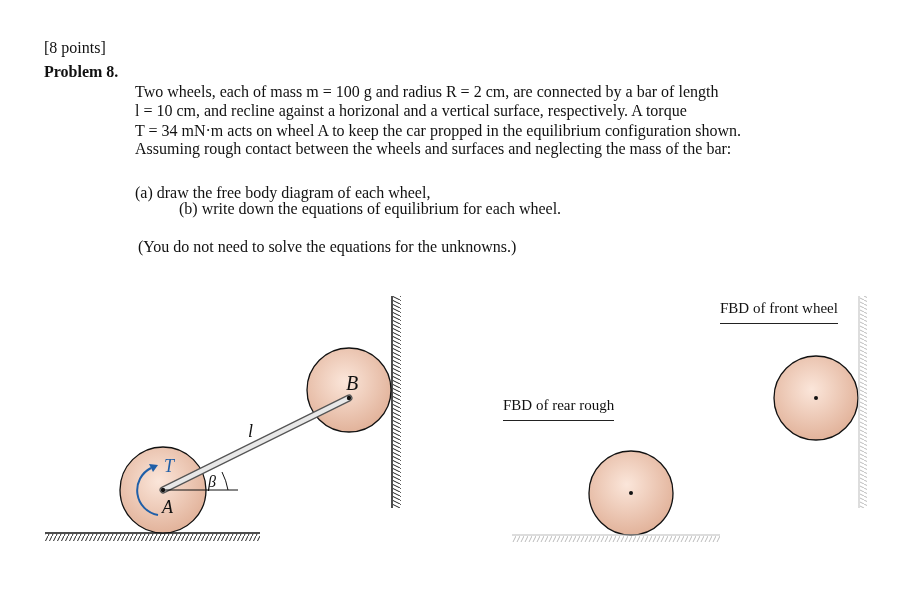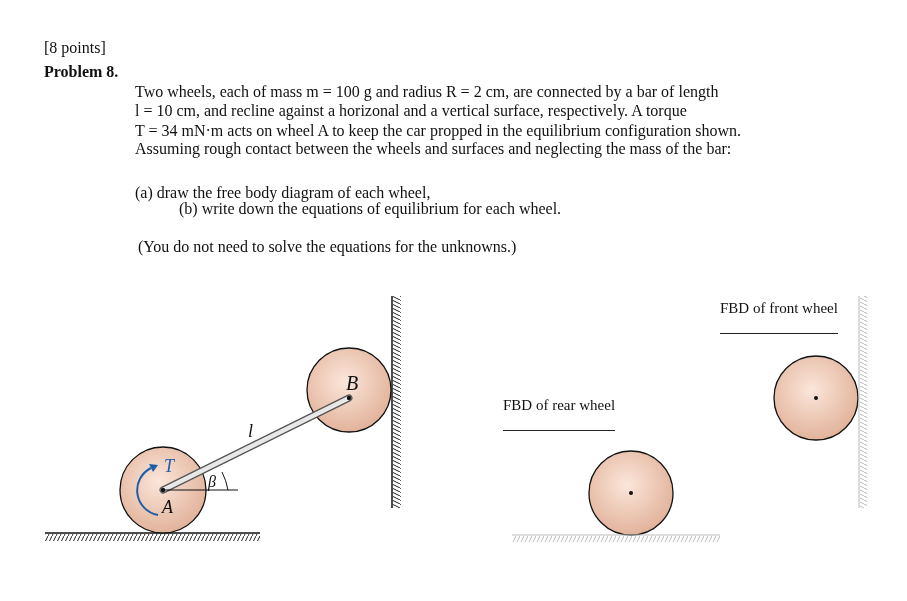--- a/index.html
+++ b/index.html
@@ -9,21 +9,21 @@
     .points { left: 44px; top: 37px; }
     .prob { left: 44px; top: 61px; }
     .prob b { font-weight: bold; }
     .body-line { left: 135px; }
     .l1 { top: 61px; margin-top: 20px; } .l2 { top: 100px; } .l3 { top: 120px; } .l4 { top: 130px; margin-top: 8px; }
     .qa { left: 135px; top: 176px; margin-top: 6px; }
     .qb { left: 135px; top: 198px; margin-left: 44px; }
     .note { left: 138px; top: 236px; }
     svg { position: absolute; left: 0; top: 0; }
     .fbd-label { position: absolute; font-size: 15px; line-height: 18px; white-space: nowrap;
-                 border-bottom: 1px solid #222; padding-bottom: 16px; }
+                 border-bottom: 1px solid #222; padding-bottom: 6px; }
   </style>
 </head>
 <body>
 
 <div class="txt points">[8 points]</div>
 <div class="txt prob"><b>Problem 8.</b></div>
 <div class="txt body-line l1">Two wheels, each of mass m = 100 g and radius R = 2 cm, are connected by a bar of length</div>
 <div class="txt body-line l2">l = 10 cm, and recline against a horizonal and a vertical surface, respectively. A torque</div>
 <div class="txt body-line l3">T = 34 mN·m acts on wheel A to keep the car propped in the equilibrium configuration shown.</div>
 <div class="txt body-line l4">Assuming rough contact between the wheels and surfaces and neglecting the mass of the bar:</div>
@@ -92,14 +92,14 @@
   </g>
 
   <g>
     <circle cx="816" cy="398" r="42" fill="url(#wg)" stroke="#111" stroke-width="1.3"></circle>
     <circle cx="816" cy="398" r="2" fill="#111"></circle>
     <line x1="859" y1="296" x2="859" y2="508" stroke="#bbb" stroke-width="1"></line>
     <rect x="860" y="296" width="7" height="212" fill="url(#hatchVg)"></rect>
   </g>
 </svg>
 
-<div class="fbd-label" style="left:503px; top:396px;">FBD of rear wheel</div>
+<div class="fbd-label" style="left:503px; top:396px;">FBD of rear rough</div>
 <div class="fbd-label" style="left:720px; top:299px;">FBD of front wheel</div>
 
 </body></html>

